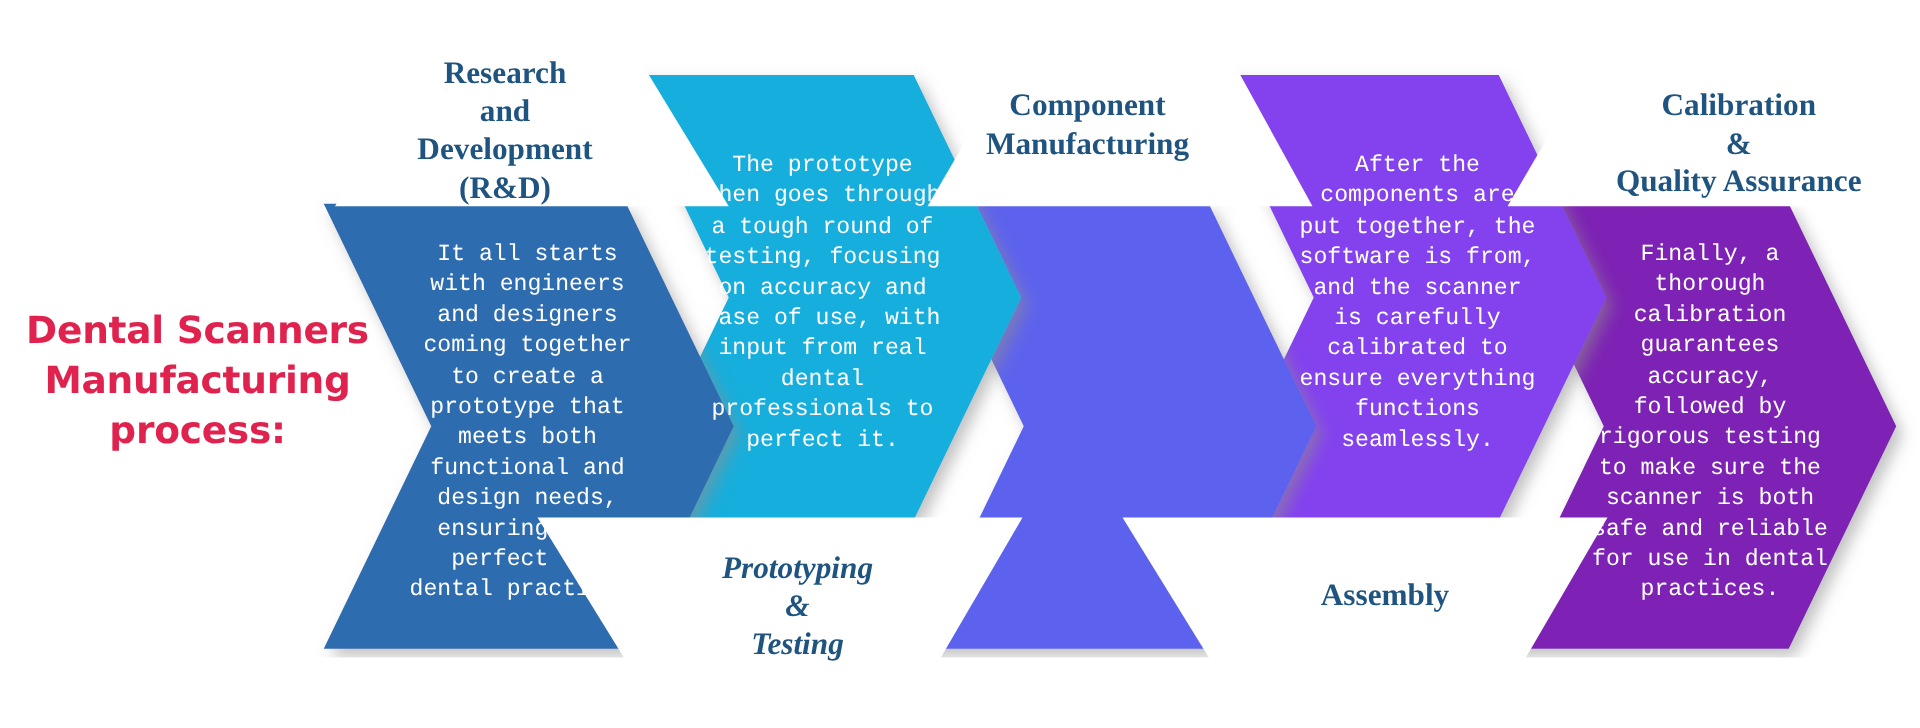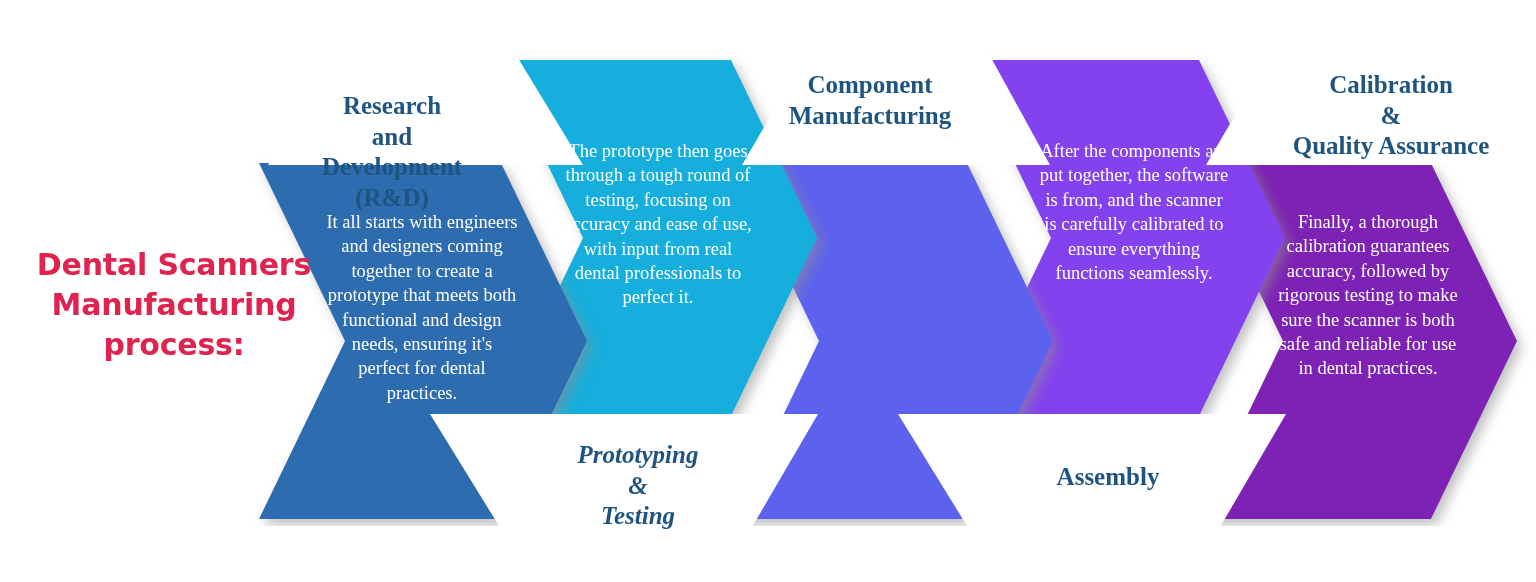--- a/index.html
+++ b/index.html
@@ -23,21 +23,21 @@
     position: absolute;
     left: 0;
     top: 0;
     width: 1536px;
     height: 582px;
   }
 
   
   .headline {
     position: absolute;
-    left: 24px;
+    left: 8px;
     top: 245px;
     width: 300px;
     text-align: center;
     color: #E0234E;
     font-family: "DejaVu Sans", sans-serif;
     font-weight: bold;
     font-size: 30px;
     line-height: 1.33;
     letter-spacing: -0.2px;
   }
@@ -53,29 +53,28 @@
     line-height: 1.22;
     white-space: pre-line;
     pointer-events: none;
   }
 
   
   .step-body {
     position: absolute;
     text-align: center;
     color: #ffffff;
-    font-family: Liberation Serif, serif;
+    font-family: Liberation Mono, monospace;
     font-weight: normal;
     font-size: 18.5px;
     line-height: 1.32;
     pointer-events: none;
-    margin-top: 18px;
   }
 
-  .t1 { left: 294px; top: 44px;  width: 196px; margin-top: 47px; }
+  .t1 { left: 306px; top: 44px;  width: 196px; }
   .t2 { left: 540px; top: 440px; width: 196px; font-style: italic; }
   .t3 { left: 762px; top: 70px;  width: 216px; }
   .t4 { left: 1010px; top: 462px; width: 196px; }
   .t5 { left: 1269px; top: 70px;  width: 244px; }
 
   .b1 { left: 324px;  top: 192px; width: 196px; }
   .b2 { left: 562px;  top: 121px; width: 192px; }
   .b3 { left: 798px;  top: 192px; width: 192px; }
   .b4 { left: 1038px; top: 121px; width: 192px; }
   .b5 { left: 1272px; top: 192px; width: 192px; }

